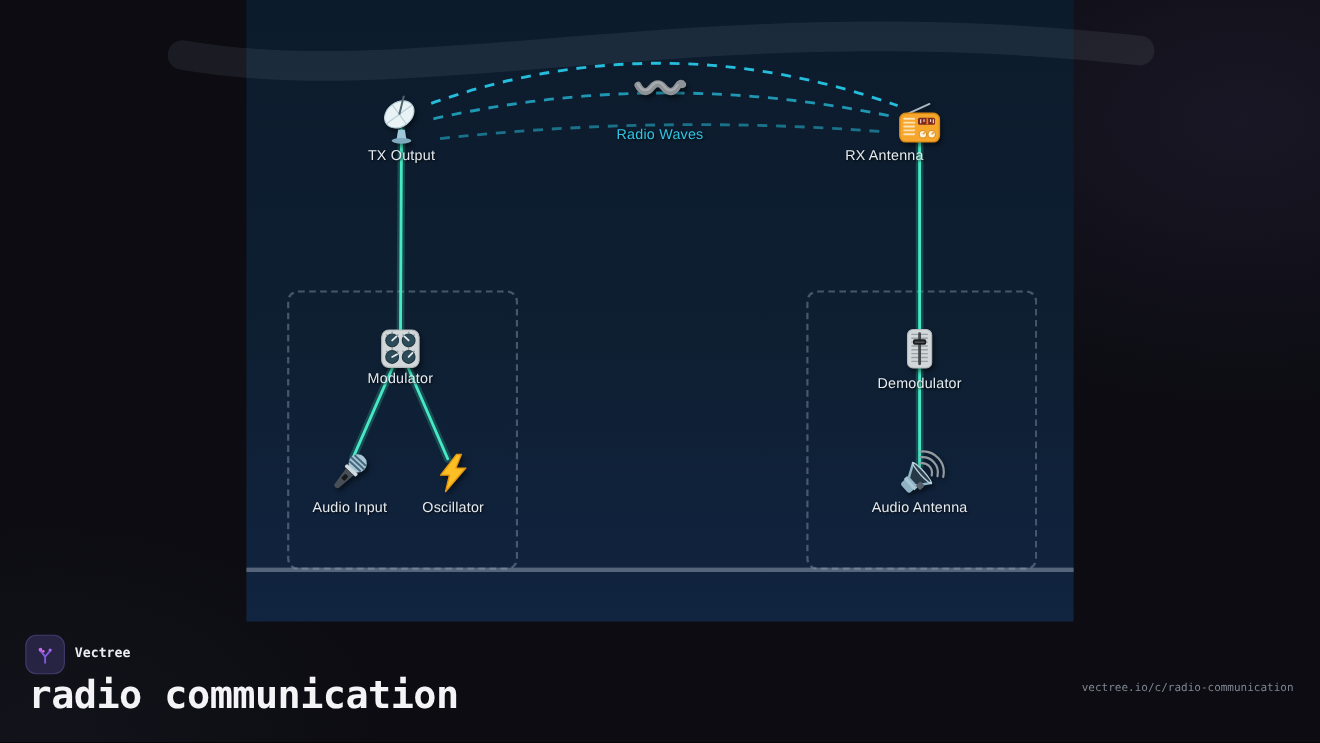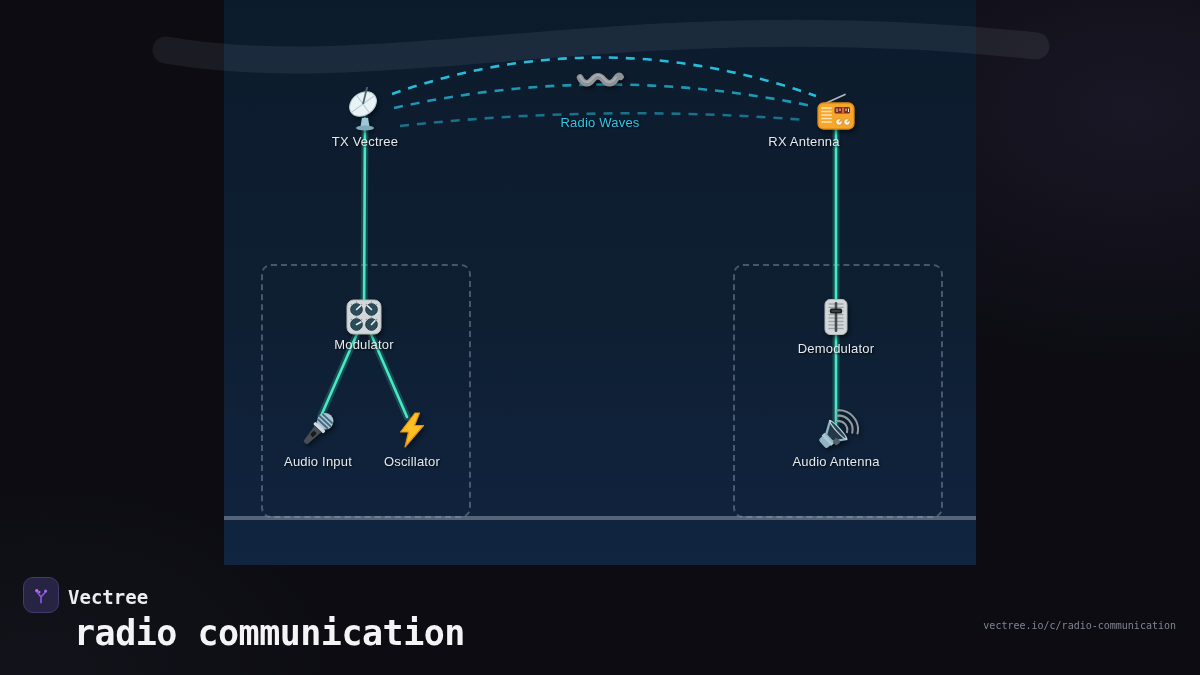--- a/index.html
+++ b/index.html
@@ -32,26 +32,26 @@
   .wave-label{color:#2fc5e4;text-align:center;}
   
   .footer{position:absolute;left:0;top:565px;width:1200px;height:110px;}
   .logo{
     position:absolute;left:23px;top:12px;width:36px;height:36px;border-radius:10px;
     background:#262343;border:1.5px solid #413b6e;box-sizing:border-box;
     display:flex;align-items:center;justify-content:center;
   }
   .brand-name{
     position:absolute;left:68px;top:21px;
-    font-family:"DejaVu Sans Mono",monospace;font-weight:bold;font-size:19px;color:#ececf2;
+    font-family:"DejaVu Sans Mono",monospace;font-weight:bold;font-size:12px;color:#ececf2;
   }
   .big-title{
     position:absolute;left:26px;top:48px;
     font-family:"DejaVu Sans Mono",monospace;font-weight:bold;font-size:35px;color:#f4f4f6;
-    letter-spacing:-0.5px;white-space:nowrap;margin-left:48px;
+    letter-spacing:-0.5px;white-space:nowrap;
   }
   .url{
     position:absolute;right:24px;top:55px;
     font-family:"DejaVu Sans Mono",monospace;font-size:10px;color:#7e8590;white-space:nowrap;
   }
 </style>
 </head>
 <body>
 
 <div class="stage">
@@ -93,21 +93,21 @@
       <path d="M20 31 h6 l1.6 9 h-9.2 z" fill="#9ec7d8"></path>
       <ellipse cx="23" cy="41" rx="9" ry="2.6" fill="#7fa9bd"></ellipse>
       <g transform="rotate(-36 21 17)">
         <ellipse cx="21" cy="17" rx="14.5" ry="11" fill="#e9f3f6" stroke="#b4ccd4" stroke-width="1"></ellipse>
         <path d="M6.5 17 H35.5 M21 6 V28" stroke="#b7cfd7" stroke-width="1" fill="none"></path>
         <line x1="21" y1="17" x2="37" y2="3.5" stroke="#51656e" stroke-width="1.8"></line>
         <circle cx="37" cy="3.5" r="2" fill="#35444b"></circle>
       </g>
     </svg>
   </div>
-  <div class="nlabel" style="left:365px;top:141px">TX Vectree</div>
+  <div class="nlabel" style="left:365px;top:141px">TX Output</div>
 
   <div class="icon" style="left:836px;top:114px">
     <svg width="44" height="44" viewBox="0 0 44 44">
       <line x1="10" y1="12" x2="31" y2="2.5" stroke="#aeb9bf" stroke-width="1.7" stroke-linecap="round"></line>
       <rect x="4" y="11" width="36" height="26" rx="5.5" fill="#f6a62a" stroke="#db8a16" stroke-width="1.3"></rect>
       <g stroke="#fbe3b5" stroke-width="1.7" stroke-linecap="round">
         <line x1="8" y1="16" x2="17" y2="16"></line>
           <line x1="8" y1="19.5" x2="17" y2="19.5"></line>
         <line x1="8" y1="23" x2="17" y2="23"></line>
           <line x1="8" y1="26.5" x2="17" y2="26.5"></line>

